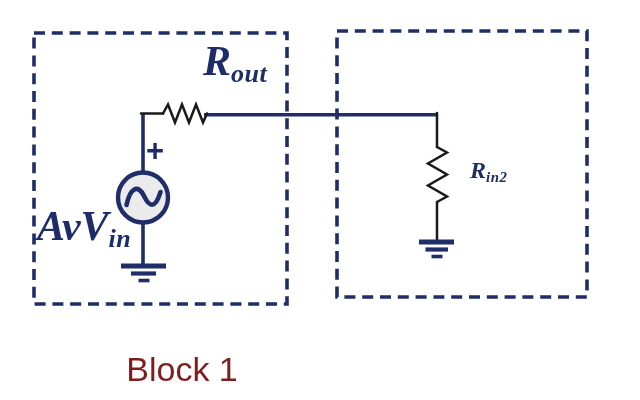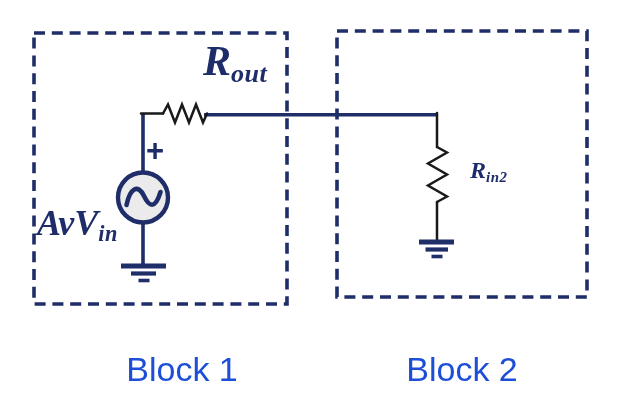--- a/index.html
+++ b/index.html
@@ -21,30 +21,30 @@
     color: #1e2d6a;
     line-height: 1;
     white-space: nowrap;
   }
   .math-label .sub {
     font-size: 0.62em;
     vertical-align: -0.28em;
     letter-spacing: 0.5px;
   }
   #label-rout  { left: 203px; top: 40px;  font-size: 42px; }
-  #label-avvin { left: 37px;  top: 205px; font-size: 36px; }
+  #label-avvin { left: 37px;  top: 205px; font-size: 42px; }
   #label-rin2  { left: 470px; top: 158px; font-size: 24px; }
 
   .block-caption {
     position: absolute;
     top: 352px;
     width: 150px;
     text-align: center;
     font-size: 34px;
-    color: #1d4ed8;
+    color: #7f1d1d;
     line-height: 1;
     white-space: nowrap;
   }
   #caption-block1 { left: 107px; }
   #caption-block2 { left: 387px; }
 
   #polarity-plus {
     position: absolute;
     left: 141px;
     top: 135px;
@@ -110,15 +110,14 @@
   </div>
 
   <div class="math-label" id="label-rin2">
     <span>R</span><span class="sub">in2</span>
   </div>
 
   <div id="polarity-plus">+</div>
 
   <div class="block-caption" id="caption-block1">Block 1</div>
 
-  <div class="block-caption" id="caption-block2">Block 2</div>
 
 </div>
 
 </body></html>

